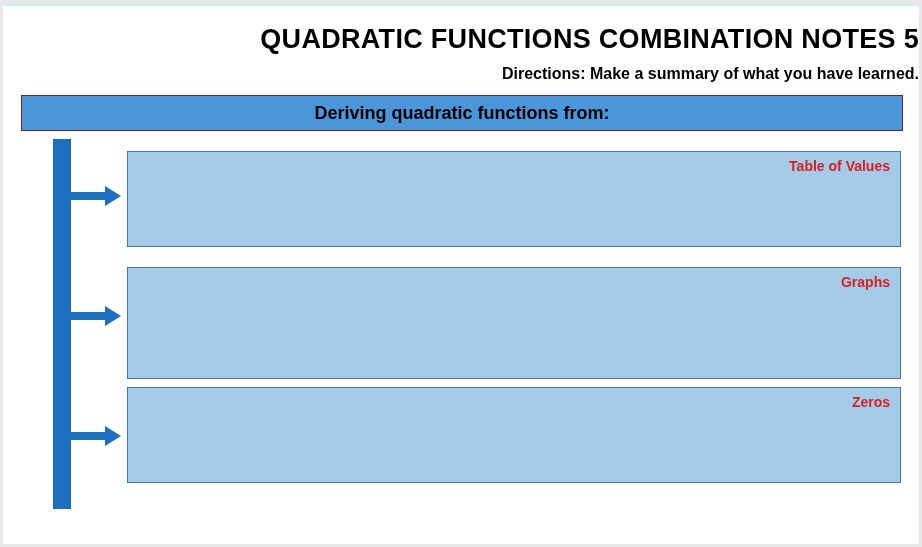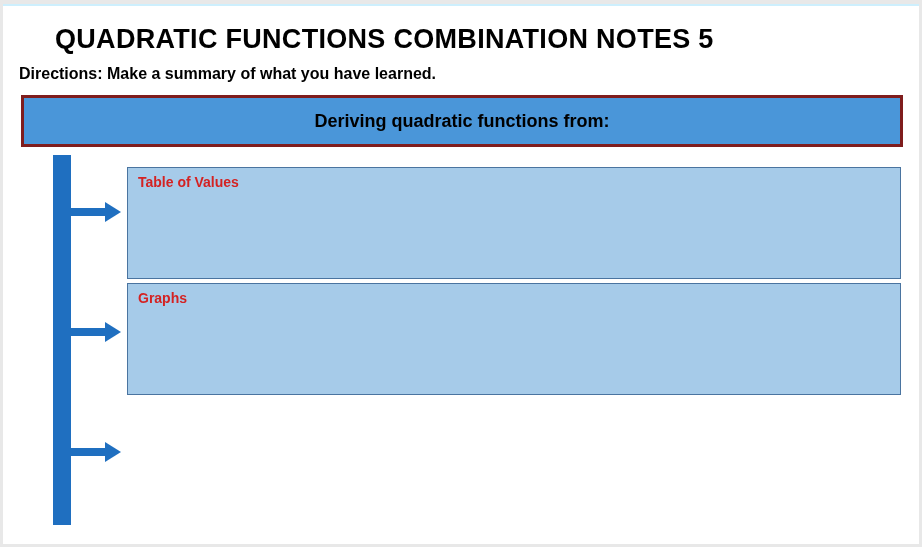--- a/index.html
+++ b/index.html
@@ -1,15 +1,15 @@
 <!DOCTYPE html>
 <html><head>
 <meta charset="utf-8">
 <style>
-  * { box-sizing: border-box; margin: 0; padding: 0; }
+  * { box-sizing: border-box; margin: 0; padding: 0; text-align: right; }
   body {
     font-family: Arial, Helvetica, sans-serif;
     background: #e8e8e8;
     width: 922px;
     height: 547px;
     overflow: hidden;
   }
   .page {
     background: #fff;
     width: 916px;
@@ -29,22 +29,22 @@
   .directions {
     font-size: 16px;
     font-weight: 700;
     color: #000;
     padding-left: 16px;
     margin-top: 10px;
   }
   .banner {
     margin: 12px 16px 0 18px;
     background: #4a96d9;
-    border: 3px solid #7f1d1d;
-    height: 52px;
+    border: 1px solid #7f1d1d;
+    height: 36px;
     display: flex;
     align-items: center;
     justify-content: center;
     font-size: 18px;
     font-weight: 700;
     color: #000;
   }
   .diagram {
     position: relative;
     margin-top: 8px;
@@ -86,21 +86,21 @@
   .arrow2 { top: 170px; }
   .arrow3 { top: 290px; }
   .box {
     position: absolute;
     left: 124px;
     right: 18px;
     background: #a6cbe9;
     border: 1px solid #4a74a0;
     padding: 6px 10px;
   }
-  .box1 { top: 12px; height: 112px; }
+  .box1 { top: 12px; height: 96px; }
   .box2 { top: 128px; height: 112px; }
   .box3 { top: 248px; height: 96px; }
   .box-label {
     font-size: 14px;
     font-weight: 700;
     color: #d42222;
   }
 </style>
 </head>
 <body>
@@ -129,15 +129,18 @@
       <div class="shaft"></div>
         <div class="head"></div>
     </div>
 
     <div class="box box1">
       <div class="box-label">Table of Values</div>
     </div>
     <div class="box box2">
       <div class="box-label">Graphs</div>
     </div>
+    <div class="box box3">
+      <div class="box-label">Zeros</div>
+    </div>
   </div>
 
 </div>
 
 </body></html>

